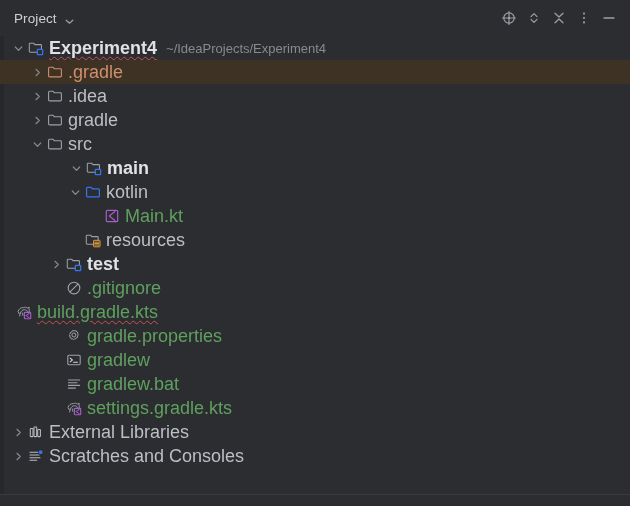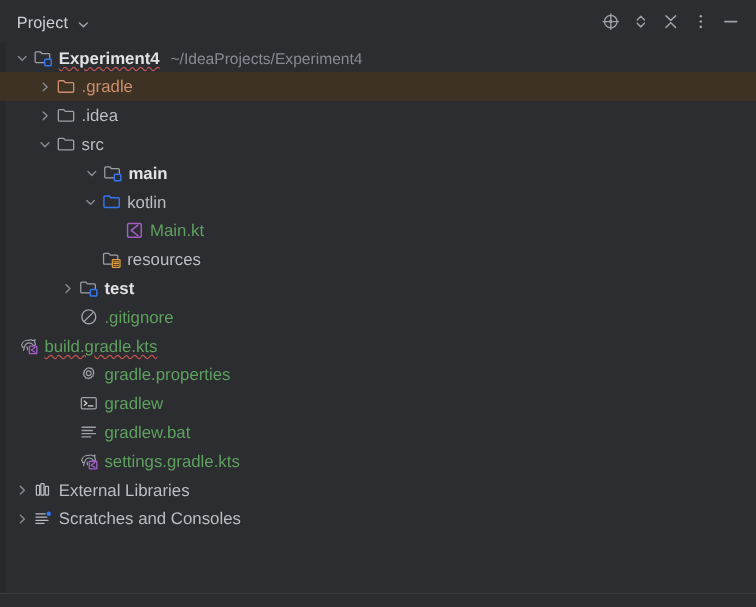--- a/index.html
+++ b/index.html
@@ -48,21 +48,21 @@
   .twisty{
     width:13px;height:13px;flex:0 0 13px;display:flex;align-items:center;justify-content:center;
   }
   .twisty.empty{visibility:hidden;}
   .twisty svg{display:block;}
   .ico{
     width:16px;height:16px;flex:0 0 16px;margin-right:5px;margin-left:3px;
     display:flex;align-items:center;justify-content:center;
   }
   .ico svg{display:block;}
-  .lbl{font-size:14px;color:#bcbec4;line-height:16px;}
+  .lbl{font-size:18px;color:#bcbec4;line-height:16px;}
   .lbl.bold{font-weight:bold;color:#dfe1e5;}
   .lbl.green{color:#5fa05f;}
   .lbl.orange{color:#cf8e6d;}
   .lbl.err{
     text-decoration:underline wavy #c75450;
     text-underline-offset:2px;
     text-decoration-thickness:1px;
   }
   .path{font-size:13px;color:#868a91;margin-left:9px;}
 
@@ -167,20 +167,33 @@
           <span class="ico">
             <svg width="16" height="16" viewBox="0 0 16 16" fill="none">
               <path d="M1.6 4.2 A0.9 0.9 0 0 1 2.5 3.3 H6.1 L7.4 4.8 H13.5 A0.9 0.9 0 0 1 14.4 5.7 V12 A0.9 0.9 0 0 1 13.5 12.9 H2.5 A0.9 0.9 0 0 1 1.6 12 Z" stroke="#9da0a8" stroke-width="1.1" fill="none" stroke-linejoin="round"></path>
             </svg>
           </span>
           <span class="lbl">.idea</span>
         </div>
         <div class="row" style="padding-left: 31px;">
           <span class="twisty">
             <svg width="13" height="13" viewBox="0 0 13 13" fill="none">
+              <path d="M5.0 3.3 L8.3 6.5 L5.0 9.7" stroke="#868a91" stroke-width="1.2" stroke-linecap="round" stroke-linejoin="round"></path>
+            </svg>
+          </span>
+          <span class="ico">
+            <svg width="16" height="16" viewBox="0 0 16 16" fill="none">
+              <path d="M1.6 4.2 A0.9 0.9 0 0 1 2.5 3.3 H6.1 L7.4 4.8 H13.5 A0.9 0.9 0 0 1 14.4 5.7 V12 A0.9 0.9 0 0 1 13.5 12.9 H2.5 A0.9 0.9 0 0 1 1.6 12 Z" stroke="#9da0a8" stroke-width="1.1" fill="none" stroke-linejoin="round"></path>
+            </svg>
+          </span>
+          <span class="lbl">gradle</span>
+        </div>
+        <div class="row" style="padding-left: 31px;">
+          <span class="twisty">
+            <svg width="13" height="13" viewBox="0 0 13 13" fill="none">
               <path d="M3.3 5.0 L6.5 8.3 L9.7 5.0" stroke="#868a91" stroke-width="1.2" stroke-linecap="round" stroke-linejoin="round"></path>
             </svg>
           </span>
           <span class="ico">
             <svg width="16" height="16" viewBox="0 0 16 16" fill="none">
               <path d="M1.6 4.2 A0.9 0.9 0 0 1 2.5 3.3 H6.1 L7.4 4.8 H13.5 A0.9 0.9 0 0 1 14.4 5.7 V12 A0.9 0.9 0 0 1 13.5 12.9 H2.5 A0.9 0.9 0 0 1 1.6 12 Z" stroke="#9da0a8" stroke-width="1.1" fill="none" stroke-linejoin="round"></path>
             </svg>
           </span>
           <span class="lbl">src</span>
         </div>

